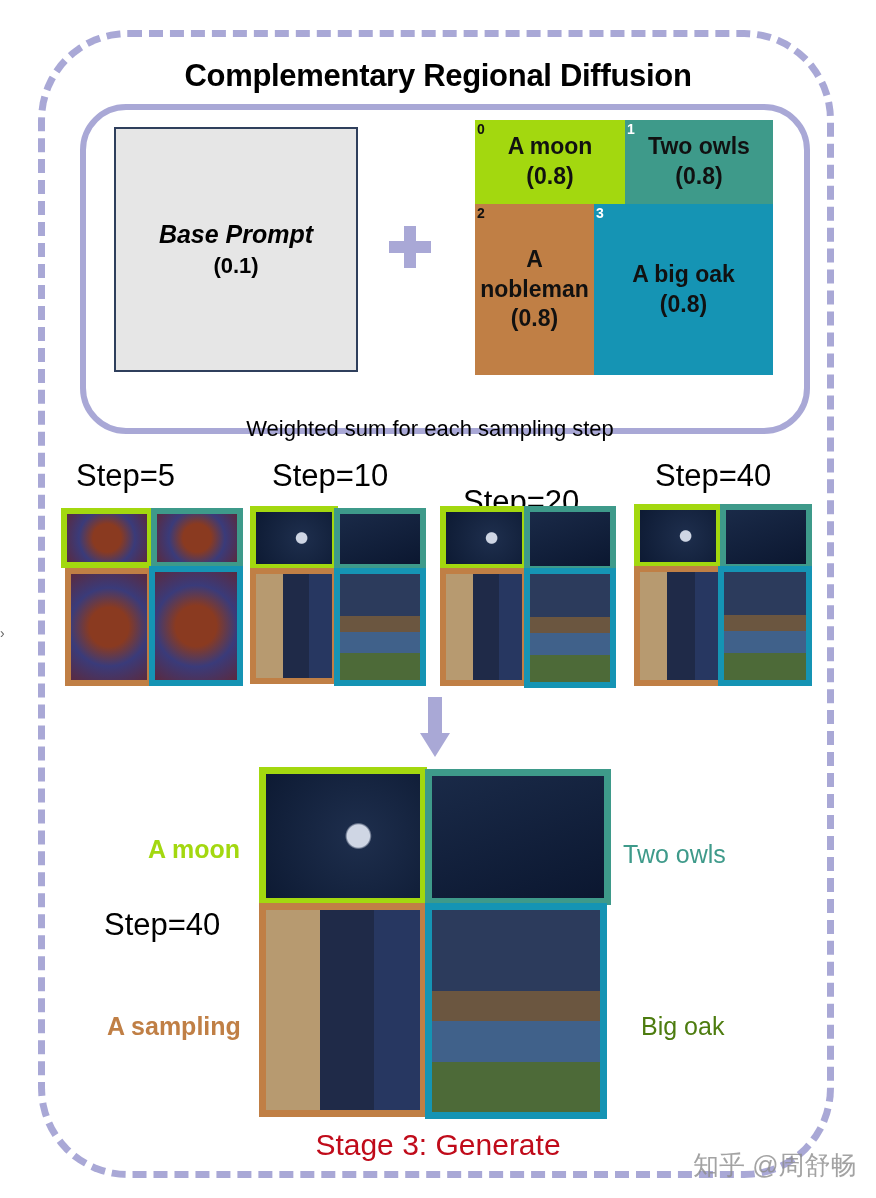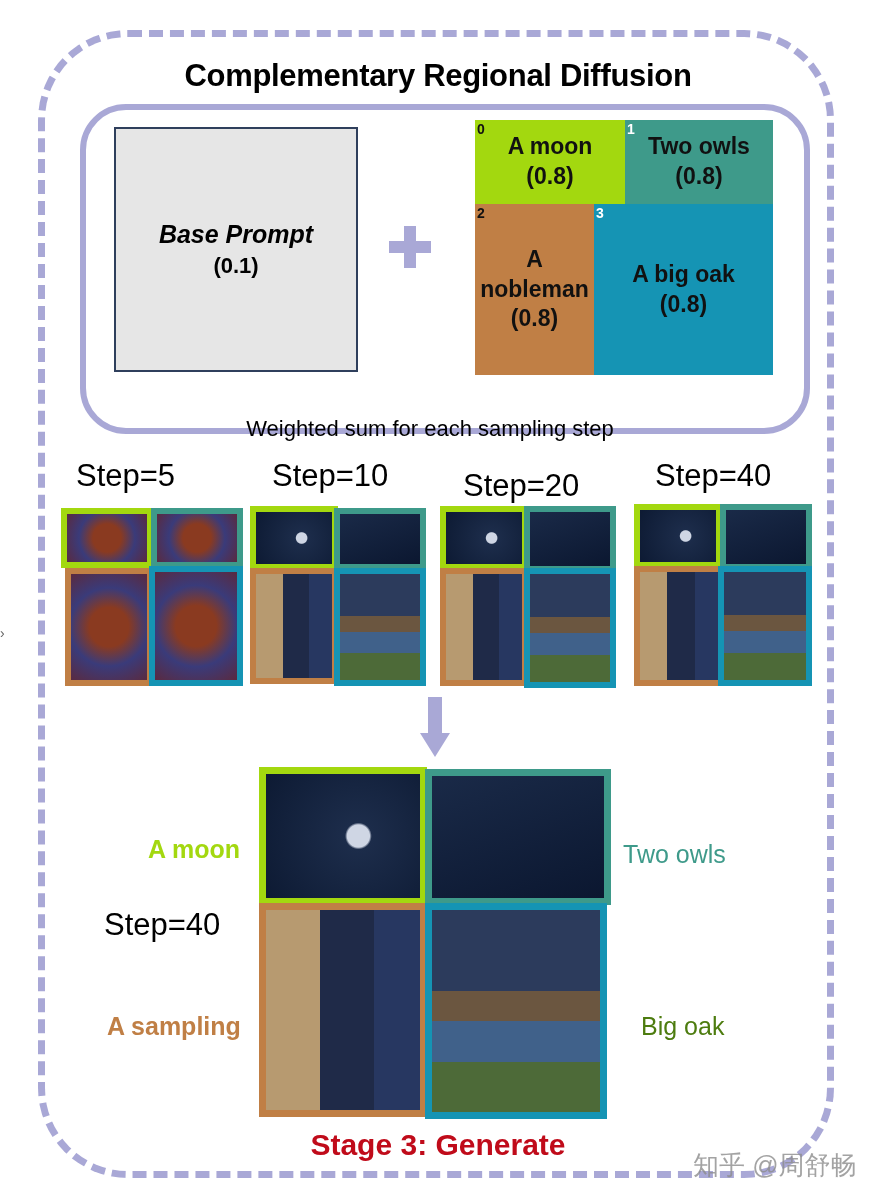--- a/index.html
+++ b/index.html
@@ -29,21 +29,21 @@
   .thumb { position:absolute; }
   .cell { position:absolute; box-sizing:border-box; overflow:hidden; }
   .sky { background:radial-gradient(circle at 60% 50%, #cfd6e4 0 10%, #1c2c4a 12%, #0d1a33 100%); }
   .sky-owls { background:linear-gradient(160deg, #1a2a48, #0b1730); }
   .noble { background:linear-gradient(90deg, #b79a70 0 35%, #1f2a48 35% 70%, #273761 70%); }
   .oak { background:linear-gradient(180deg, #2c3b5c 0 40%, #6b5640 40% 55%, #40618a 55% 75%, #4d6a38 75%); }
   .noise { background:radial-gradient(circle at 50% 50%, #8a3a20 0 30%, #3a3b7a 60%, #5a2a40 100%); }
   .down-arrow { position:absolute; left:420px; top:697px; width:30px; height:62px; }
   .final-label { position:absolute; font-size:25px; font-weight:bold; }
   .stage { position:absolute; left:0; width:876px; top:1128px; text-align:center;
-           font-size:30px; font-weight:bold; color:#c00b1a; }
+           font-size:30px; font-weight:normal; color:#c00b1a; }
   .watermark { position:absolute; left:693px; top:1148px; font-size:26px; color:#8d8d8d; opacity:0.8; }
   .left-tick { position:absolute; left:0; top:625px; color:#666; font-size:14px; }
 </style>
 </head>
 <body>
 
 <div class="outer"></div>
 <div class="title">Complementary Regional Diffusion</div>
 
 <div class="inner"></div>
@@ -74,21 +74,21 @@
 <div class="region" style="left:594px;top:204px;width:179px;height:171px;background:#1594b4;">
   <span class="idx" style="color:#fff">3</span>
   <span>A big oak</span>
   <span>(0.8)</span>
 </div>
 
 <div class="caption">Weighted sum for each sampling step</div>
 
 <div class="steplabel" style="left:76px;top:458px;">Step=5</div>
 <div class="steplabel" style="left:272px;top:458px;">Step=10</div>
-<div class="steplabel" style="left:463px;top:468px;">Step=20</div>
+<div class="steplabel" style="left:463px;top:484px;">Step=20</div>
 <div class="steplabel" style="left:655px;top:458px;">Step=40</div>
 
 <div class="thumb" style="left:61px;top:508px;">
   <div class="cell noise" style="left:0;top:0;width:92px;height:60px;border:6px solid #a3d80f;"></div>
   <div class="cell noise" style="left:90px;top:0;width:92px;height:60px;border:6px solid #3e9a8a;"></div>
   <div class="cell noise" style="left:4px;top:60px;width:88px;height:118px;border:6px solid #c07f45;"></div>
   <div class="cell noise" style="left:88px;top:58px;width:94px;height:120px;border:6px solid #1594b4;"></div>
 </div>
 
 <div class="thumb" style="left:250px;top:506px;">

